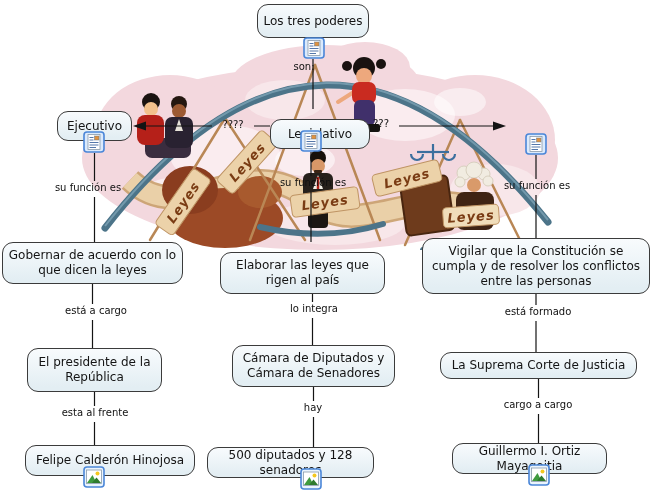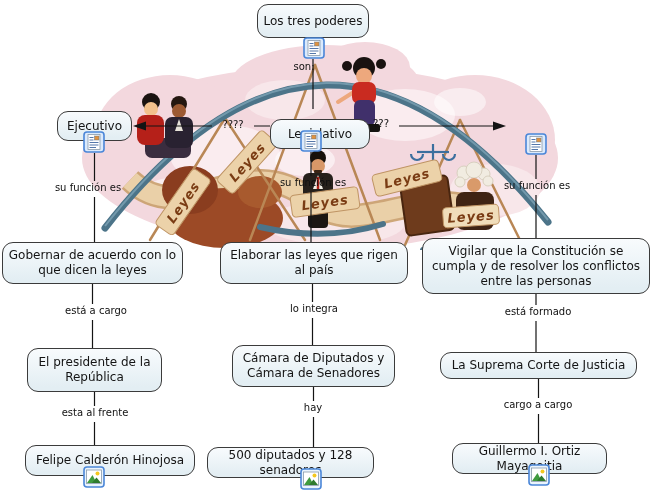--- a/index.html
+++ b/index.html
@@ -180,21 +180,21 @@
   <div class="link-label" style="left:314px; top:303px">lo integra</div>
   <div class="link-label" style="left:538px; top:306px">está formado</div>
   <div class="link-label" style="left:95px;  top:407px">esta al frente</div>
   <div class="link-label" style="left:313px; top:402px">hay</div>
   <div class="link-label" style="left:538px; top:399px">cargo a cargo</div>
 
   <div class="node" style="left:257px; top:4px;   width:112px; height:34px">Los tres poderes</div>
   <div class="node" style="left:57px;  top:111px; width:75px;  height:30px">Ejecutivo</div>
   <div class="node" style="left:270px; top:119px; width:100px;  height:30px">Legislativo</div>
   <div class="node" style="left:2px;   top:242px; width:181px; height:42px">Gobernar de acuerdo con lo que dicen la leyes</div>
-  <div class="node" style="left:220px; top:242px; width:188px; height:42px">Elaborar las leyes que rigen al país</div>
+  <div class="node" style="left:220px; top:252px; width:165px; height:42px">Elaborar las leyes que rigen al país</div>
   <div class="node" style="left:422px; top:238px; width:228px; height:56px">Vigilar que la Constitución se cumpla y de resolver los conflictos entre las personas</div>
   <div class="node" style="left:27px;  top:348px; width:135px; height:44px">El presidente de la República</div>
   <div class="node" style="left:232px; top:345px; width:163px; height:42px">Cámara de Diputados y Cámara de Senadores</div>
   <div class="node" style="left:440px; top:352px; width:197px; height:27px">La Suprema Corte de Justicia</div>
   <div class="node" style="left:25px;   top:445px; width:170px; height:31px">Felipe Calderón Hinojosa</div>
   <div class="node" style="left:207px; top:447px; width:167px; height:31px">500 diputados y 128 senadores</div>
   <div class="node" style="left:452px; top:443px; width:155px; height:31px">Guillermo I. Ortiz Mayagoitia</div>
 
   <svg class="res-icon" style="left:303px; top:37px" viewBox="0 0 22 22">
     <rect x="1" y="1" width="20" height="20" rx="3" fill="#dbeafc" stroke="#4a86d8" stroke-width="1.6"></rect>

